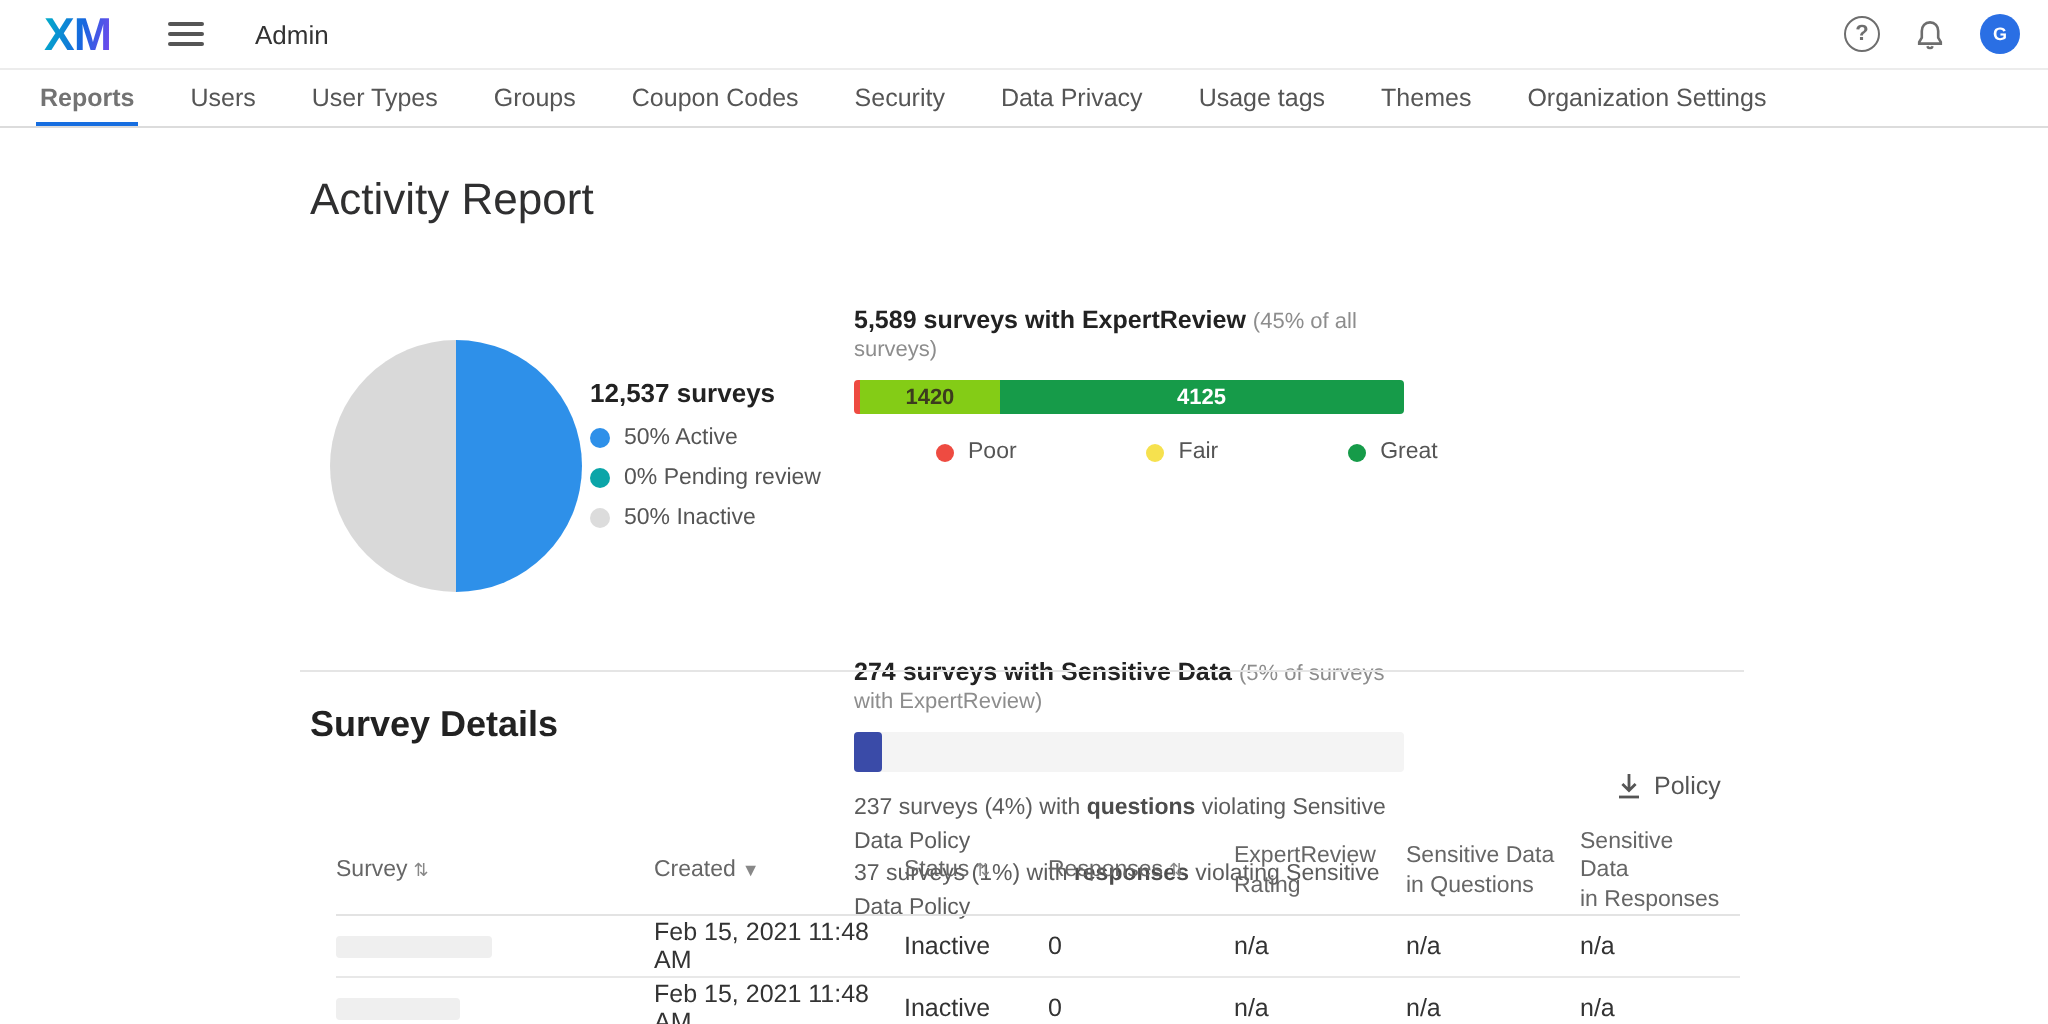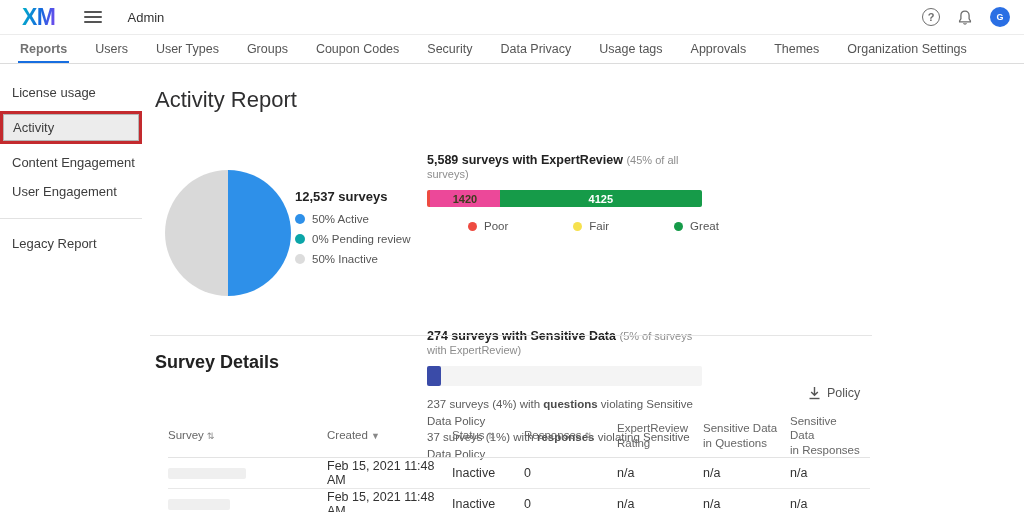--- a/index.html
+++ b/index.html
@@ -59,21 +59,21 @@
   .legend-label { font-size: 11.5px; color: #555; }
 
   
   .er-block { position: absolute; top: 89px; left: 275px; width: 275px; }
   .block-title { font-size: 12.5px; color: #222; }
   .block-title b { font-weight: 700; }
   .block-sub { font-size: 11px; color: #8d8d8d; font-weight: 400; }
   .er-bar { margin-top: 9px; height: 17px; display: flex; border-radius: 2px; overflow: hidden; }
   .seg { display: flex; align-items: center; justify-content: center; font-size: 11px; font-weight: 600; }
   .seg-poor  { width: 1.2%; background: #ee4b41; }
-  .seg-fair  { width: 25.2%; background: #ec4899; color: #3c3c1e; }
+  .seg-fair  { width: 25.2%; background: #84cc16; color: #3c3c1e; }
   .seg-great { width: 73.6%; background: #169b49; color: #fff; }
   .er-legend { margin-top: 13px; display: flex; gap: 24px; }
   .er-legend .legend-row { margin-bottom: 0; padding-left: 41px; }
   .dot-sm { width: 9px; height: 9px; border-radius: 50%; }
 
   
   .sd-block { position: absolute; top: 176px; left: 0; width: 275px; }
   .sd-track { margin-top: 9px; height: 20px; background: #f4f4f4; border-radius: 2px; position: relative; }
   .sd-fill { position: absolute; left: 0; top: 0; bottom: 0; width: 5%; background: #3a4ba8; border-radius: 2px; }
   .sd-lines { margin-top: 10px; font-size: 11.5px; color: #5c5c5c; line-height: 1.45; }
@@ -124,36 +124,25 @@
 
   <nav class="tabs">
     <span class="tab active">Reports</span>
     <span class="tab">Users</span>
     <span class="tab">User Types</span>
     <span class="tab">Groups</span>
     <span class="tab">Coupon Codes</span>
     <span class="tab">Security</span>
     <span class="tab">Data Privacy</span>
     <span class="tab">Usage tags</span>
-    <span class="tab">Approvals</span>
     <span class="tab">Themes</span>
     <span class="tab">Organization Settings</span>
 
   </nav>
 
-  <aside class="sidebar">
-    <div class="side-item">License usage</div>
-    <div class="red-box">
-      <div class="side-item">Activity</div>
-    </div>
-    <div class="side-item">Content Engagement</div>
-    <div class="side-item">User Engagement</div>
-    <div class="side-divider"></div>
-    <div class="side-item">Legacy Report</div>
-  </aside>
 
   <main class="content">
     <h1 class="page-title">Activity Report</h1>
 
     <div class="pie"></div>
     <div class="pie-legend">
       <div class="pie-total">12,537 surveys</div>
       <div class="legend-row">
         <span class="dot" style="background:#2e90e9"></span>
         <span class="legend-label">50% Active</span>

